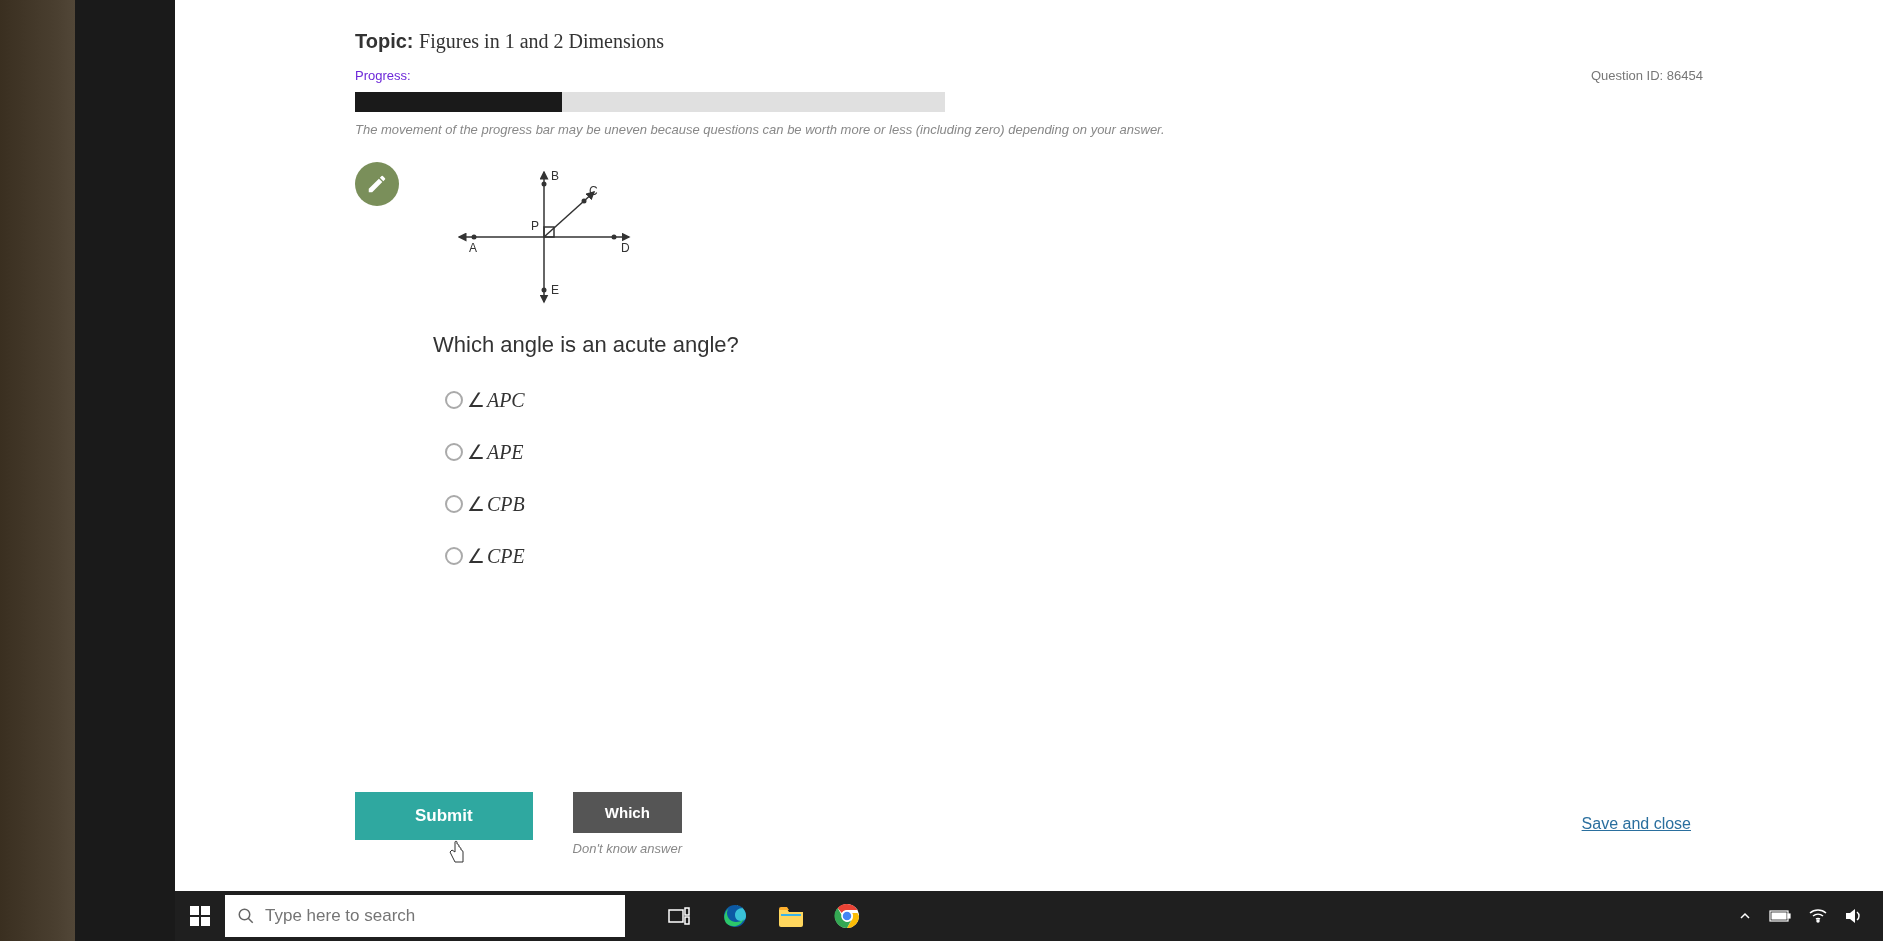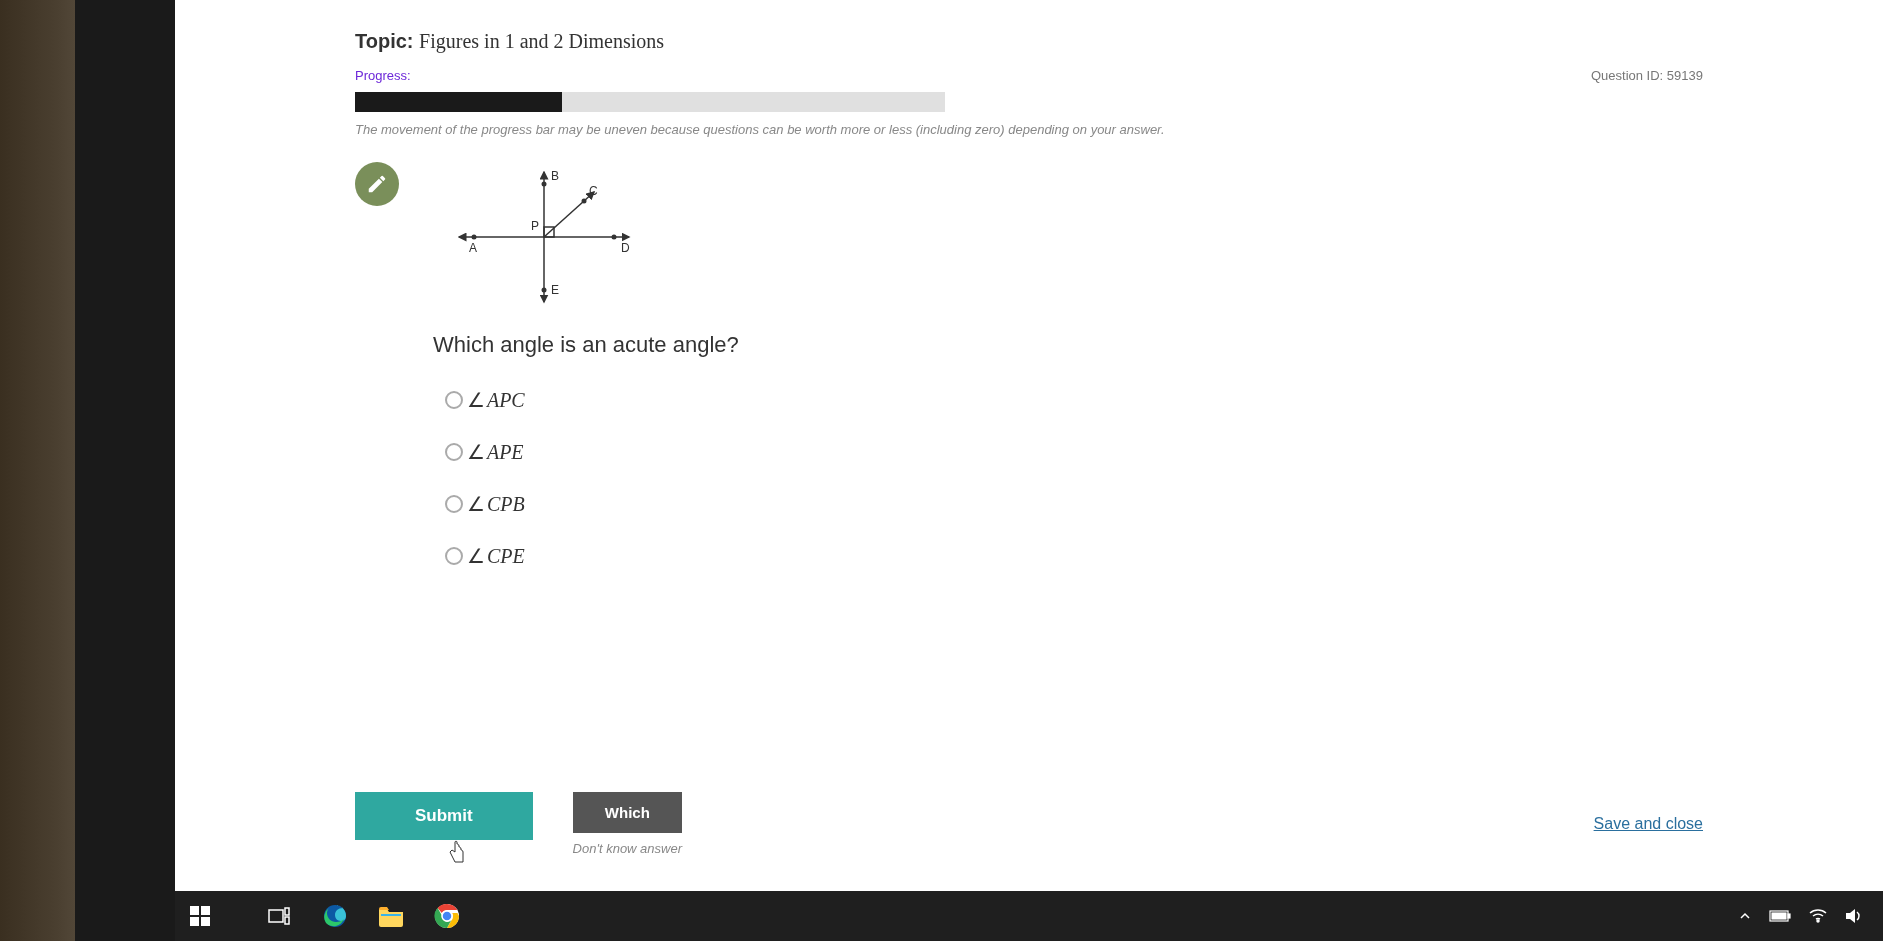--- a/index.html
+++ b/index.html
@@ -118,21 +118,21 @@
   font-family: Georgia, serif;
   font-size: 20px;
   font-style: italic;
   color: #333;
 }
 .angle-sym { font-style: normal; margin-right: 2px; }
 .footer-buttons {
   position: absolute;
   bottom: 35px;
   left: 180px;
-  right: 180px;
+  right: 192px;
   display: flex;
   align-items: flex-start;
   gap: 40px;
 }
 .submit-btn {
   background: #2fa8a0;
   color: #fff;
   border: none;
   padding: 14px 60px;
   font-size: 17px;
@@ -240,21 +240,21 @@
         <span class="topic-label">Topic:</span>
         <span class="topic-value">Figures in 1 and 2 Dimensions</span>
       </div>
 
       <div class="progress-row">
         <div>
           <div class="progress-label">Progress:</div>
         </div>
         <div class="qid">
           <span>Question ID:</span>
-          <span>59139</span>
+          <span>86454</span>
         </div>
       </div>
 
       <div class="progress-bar-outer">
         <div class="progress-bar-inner" style="width:35%"></div>
       </div>
 
       <div class="progress-note">The movement of the progress bar may be uneven because questions can be worth more or less (including zero) depending on your answer.</div>
 
       <div class="question-block">
@@ -335,20 +335,27 @@
 
   <div class="taskbar">
     <div class="start-btn">
       <svg width="20" height="20" viewBox="0 0 20 20" fill="#fff">
         <rect x="0" y="0" width="9" height="9"></rect>
           <rect x="11" y="0" width="9" height="9"></rect>
         <rect x="0" y="11" width="9" height="9"></rect>
           <rect x="11" y="11" width="9" height="9"></rect>
       </svg>
     </div>
+    <div class="search-box">
+      <svg class="search-icon-svg" width="18" height="18" viewBox="0 0 24 24" fill="none" stroke="#666" stroke-width="2">
+        <circle cx="10" cy="10" r="7"></circle>
+          <line x1="21" y1="21" x2="15" y2="15"></line>
+      </svg>
+      <input class="search-input" placeholder="Type here to search" style="">
+    </div>
     <div class="task-icons">
       <div class="task-icon">
         <svg width="22" height="18" viewBox="0 0 22 18" fill="none" stroke="#fff" stroke-width="1.5">
           <rect x="1" y="3" width="14" height="12"></rect>
             <rect x="17" y="1" width="4" height="7"></rect>
             <rect x="17" y="10" width="4" height="7"></rect>
         </svg>
       </div>
       <div class="task-icon">
         <svg width="26" height="26" viewBox="0 0 26 26">

